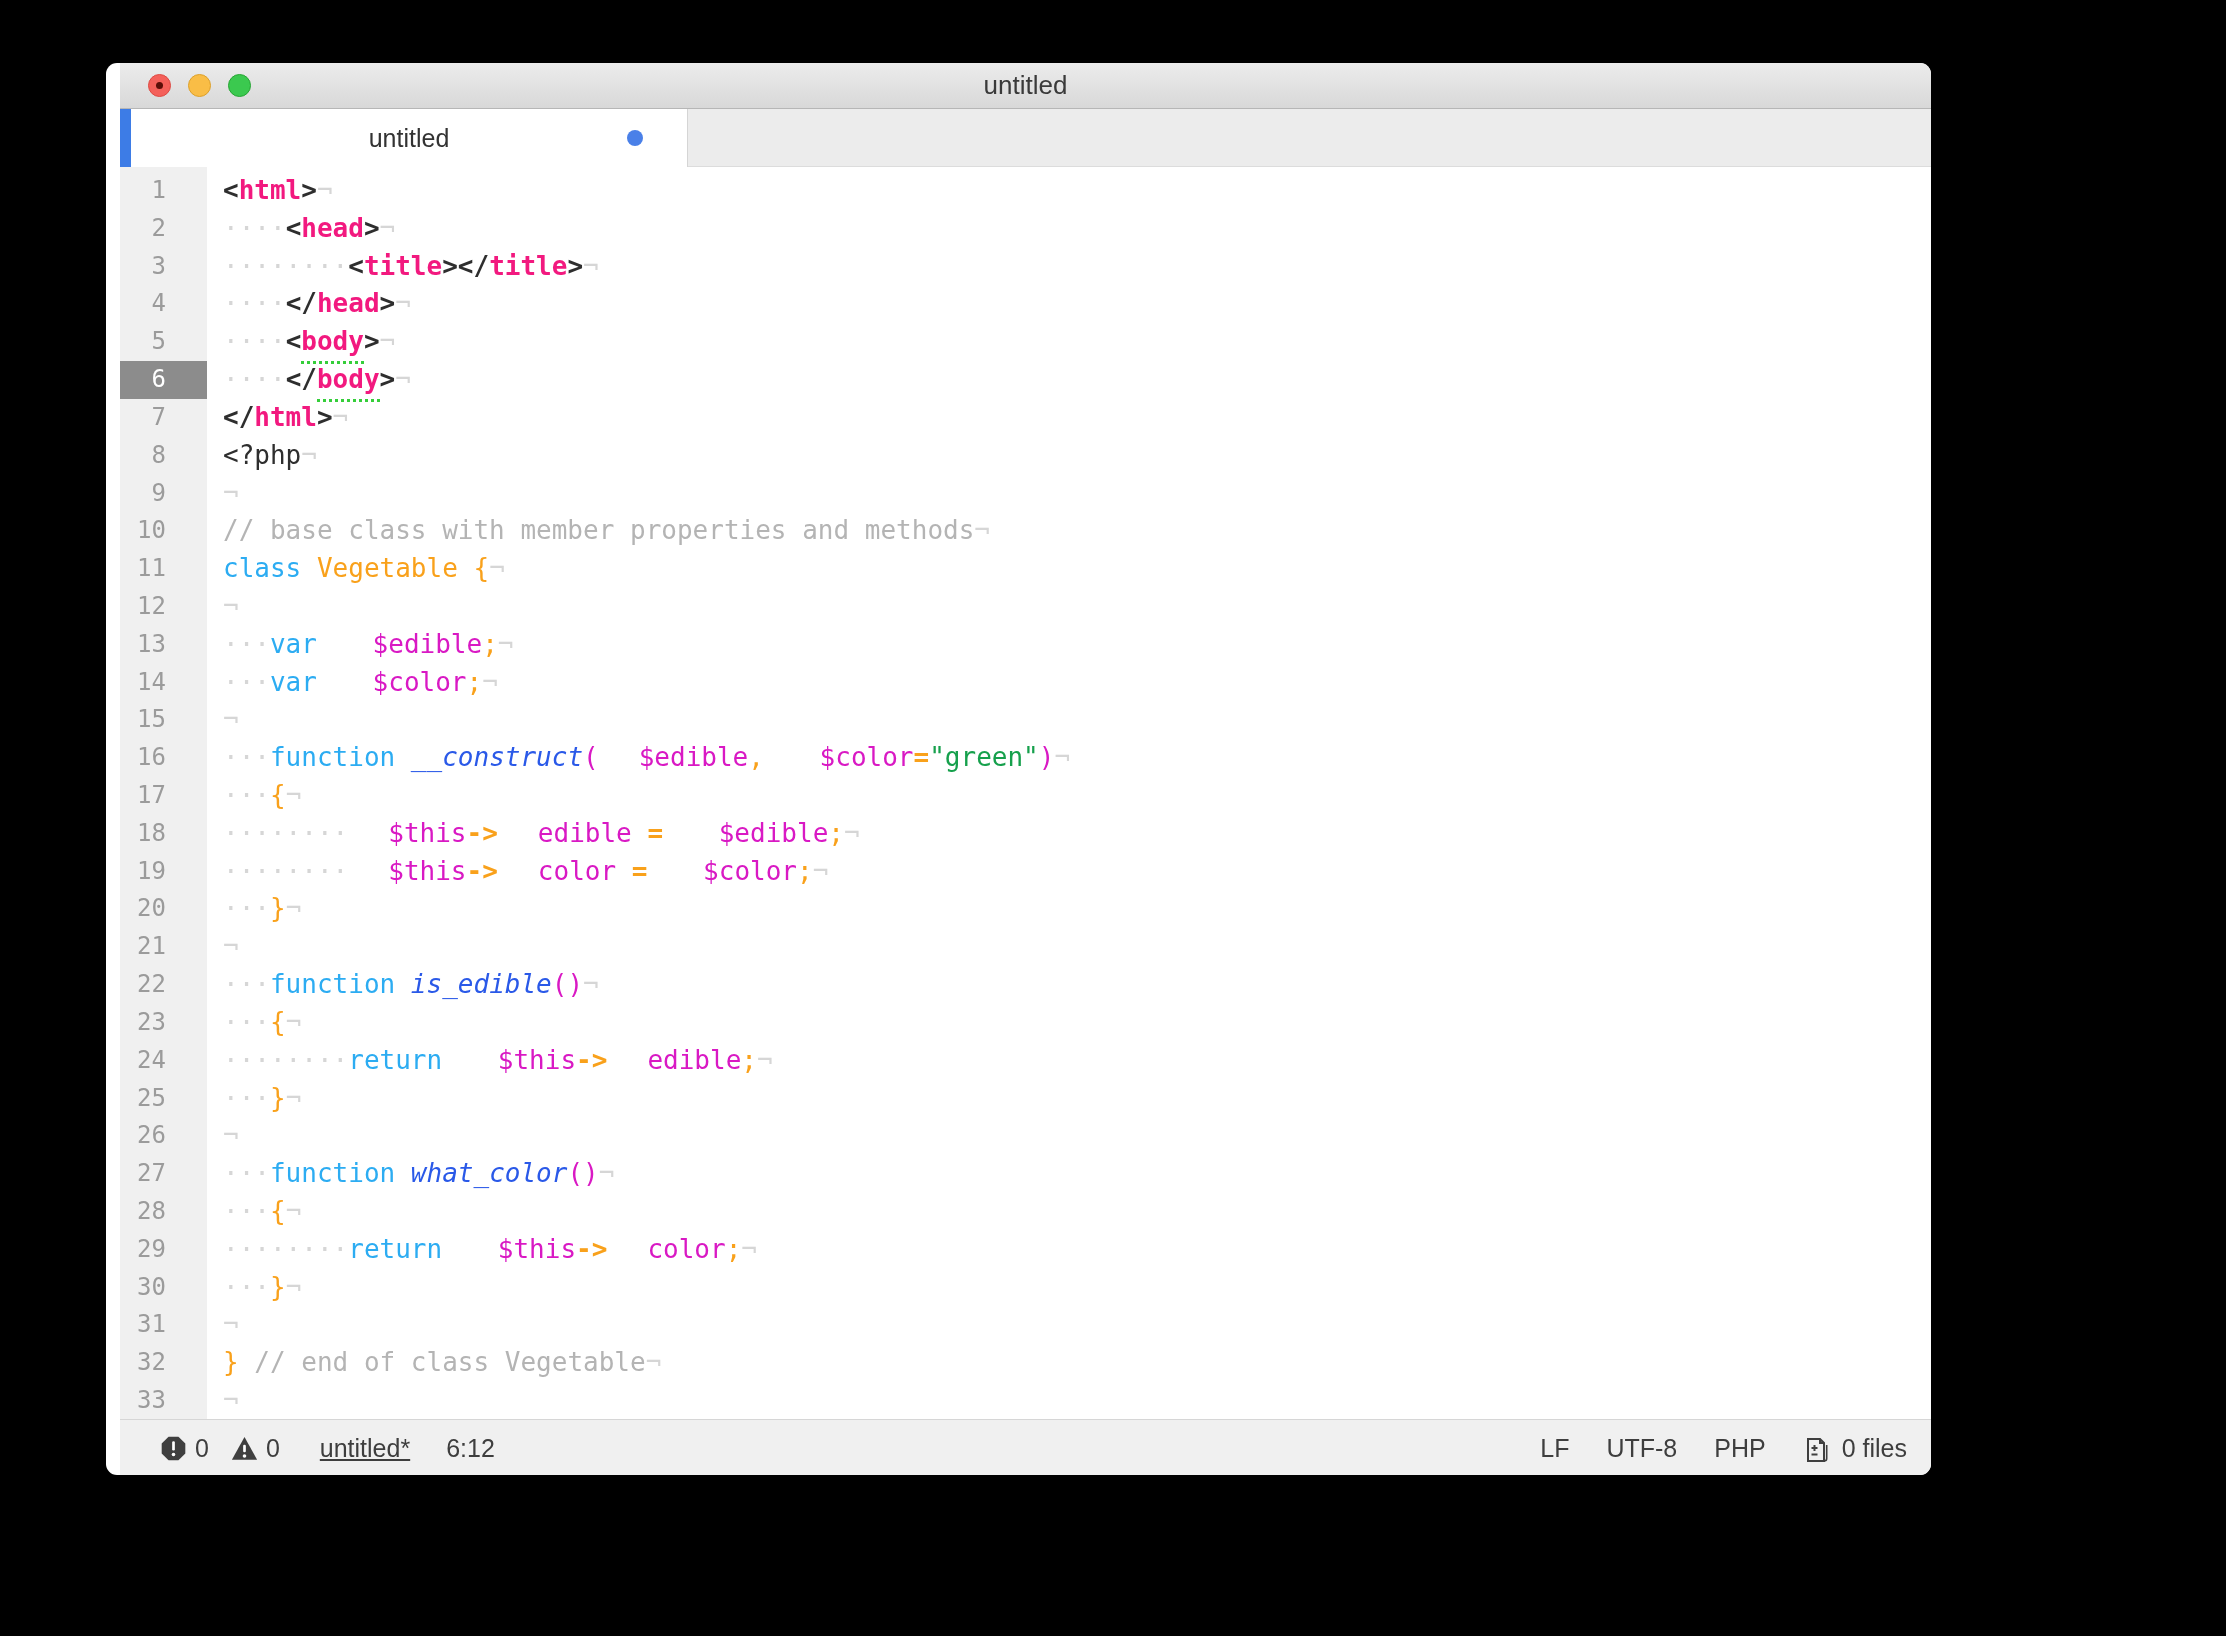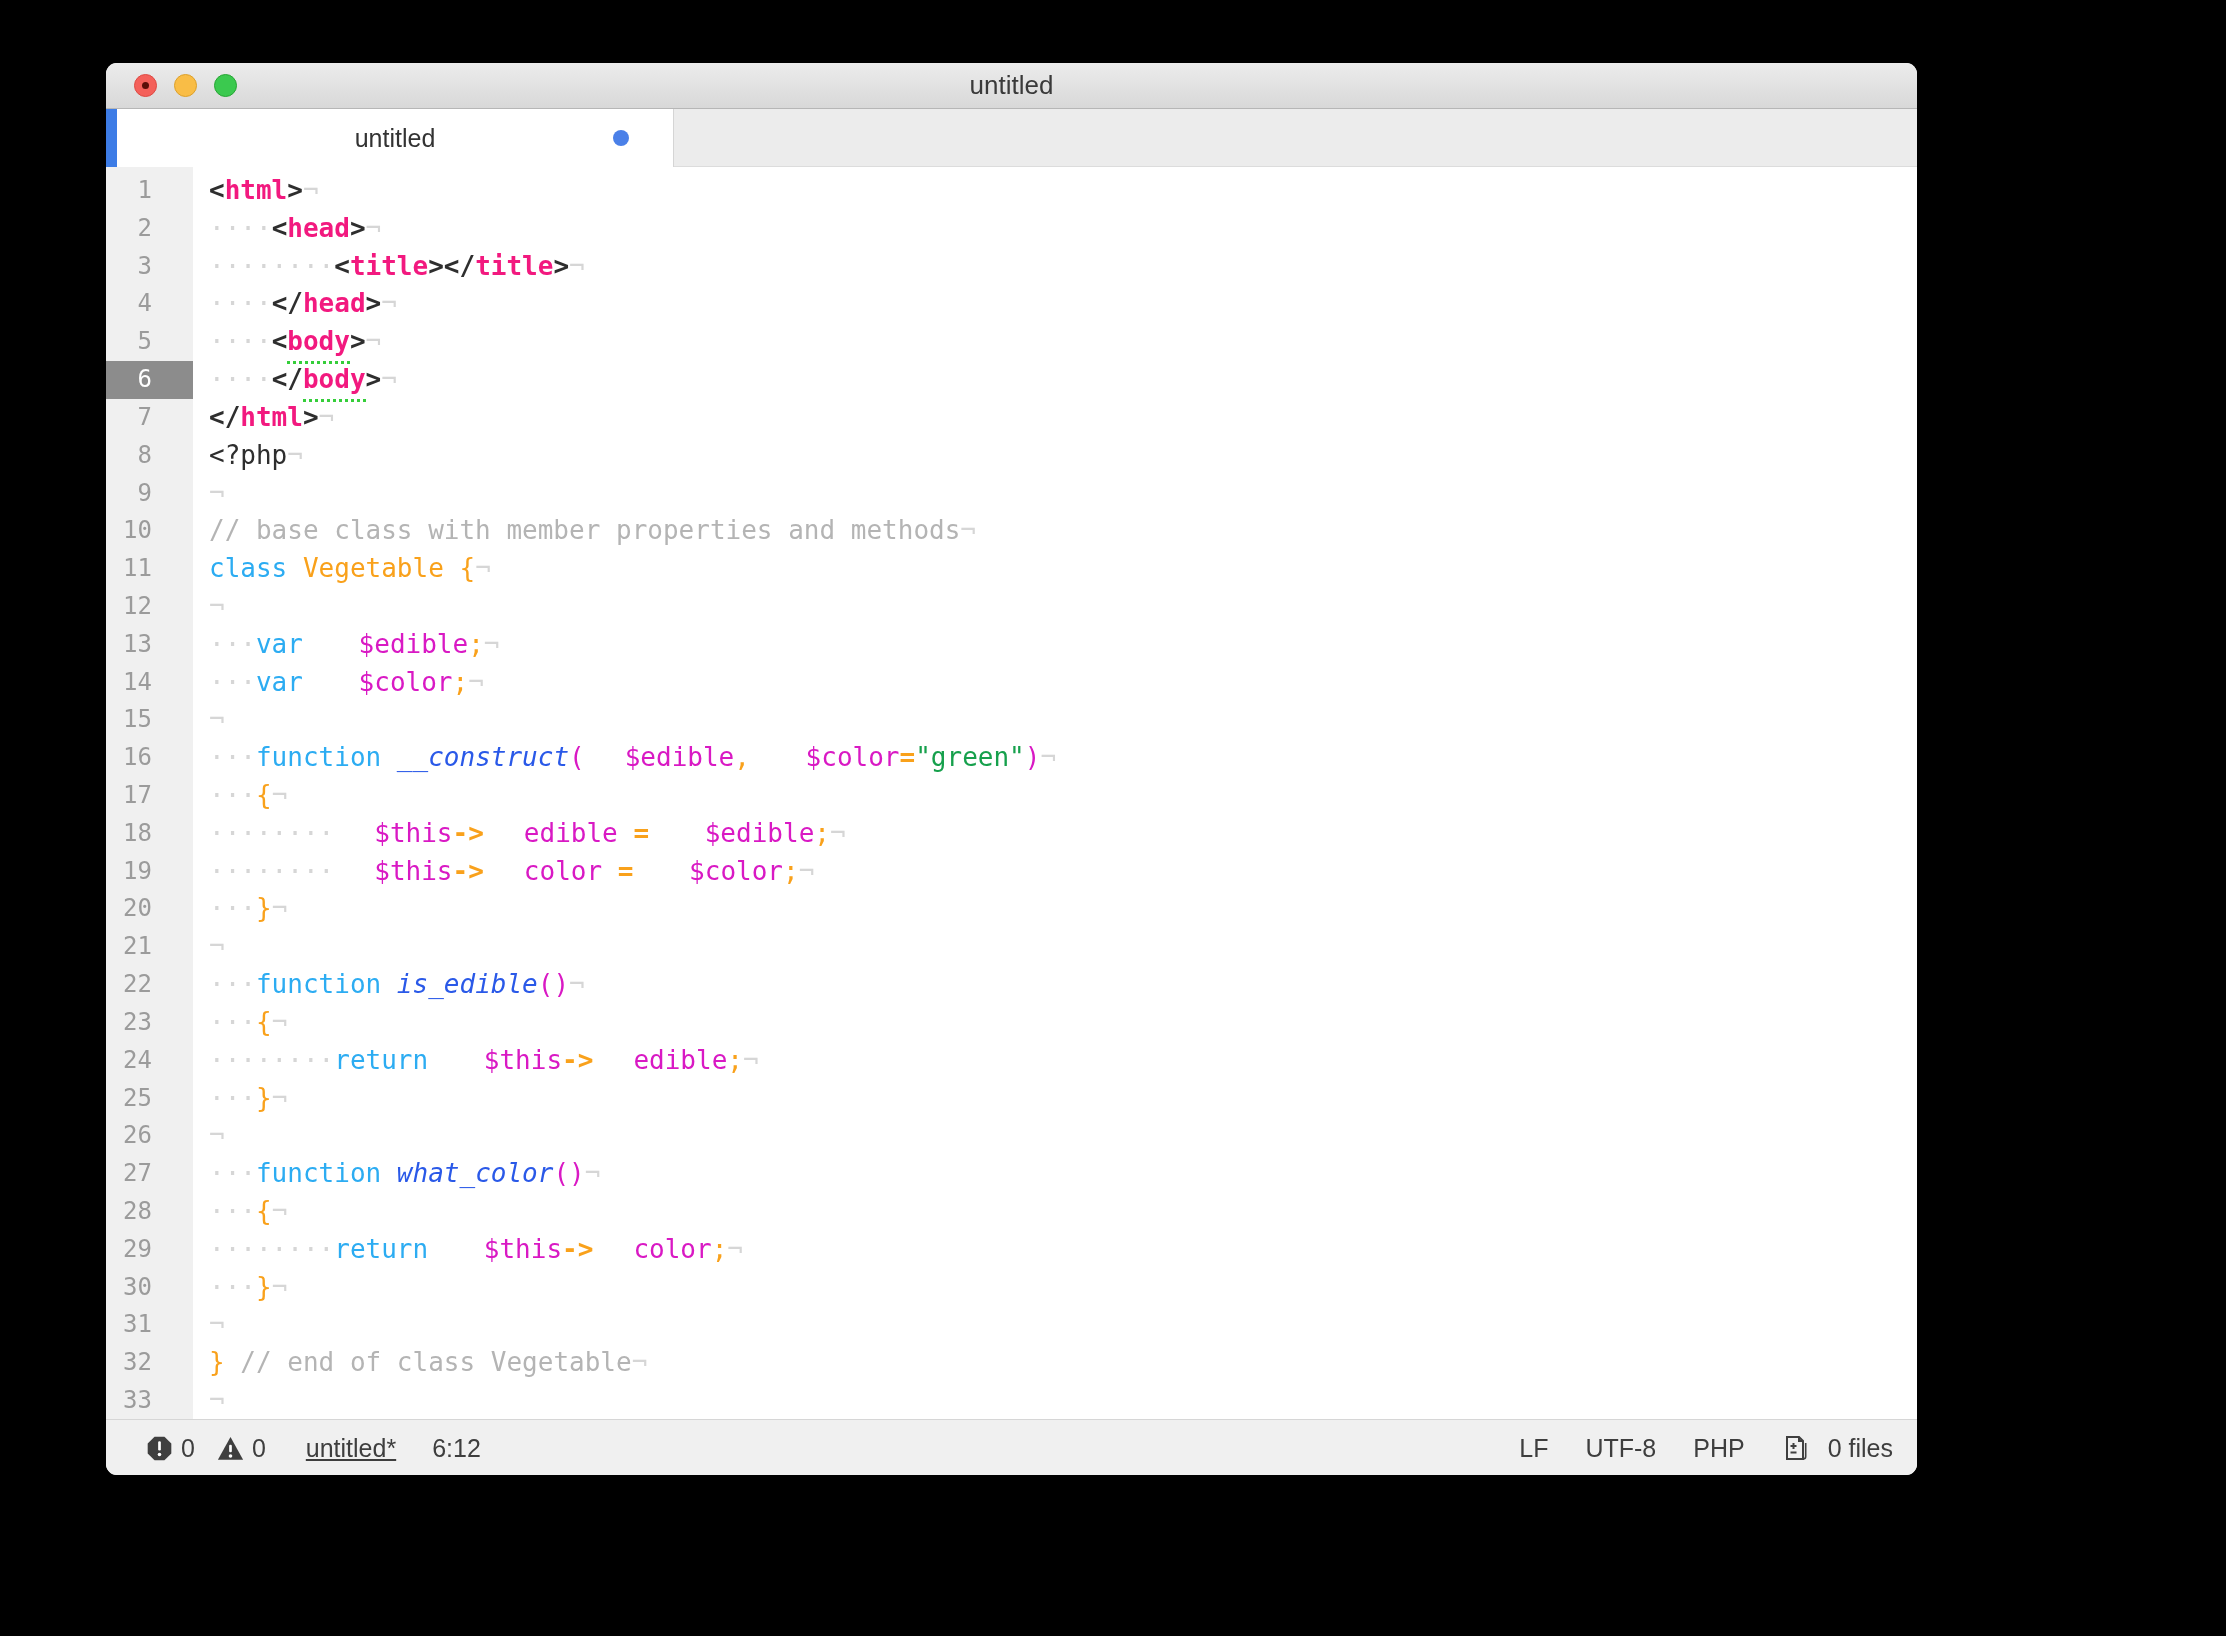--- a/index.html
+++ b/index.html
@@ -8,20 +8,21 @@
     background:#000;
     overflow:hidden;
     font-family:"Liberation Sans", sans-serif;
     position:relative;
   }
   
   .window{
     position:absolute;left:106px;top:63px;width:1811px;height:1412px;
     background:#fff;border-radius:11px;overflow:hidden;
     box-shadow:0 28px 70px rgba(0,0,0,.65);
+    padding-left:14px;
   }
   
   .titlebar{
     position:relative;height:45px;
     background:linear-gradient(#ECECEC,#D8D8D8);
     border-bottom:1px solid #B6B6B6;
   }
   .titlebar .title{
     position:absolute;left:0;right:0;top:0;height:45px;
     line-height:45px;text-align:center;
@@ -91,21 +92,21 @@
     display:flex;align-items:center;justify-content:space-between;
     font-size:25px;color:#3E3E3E;
   }
   .sb-left{display:flex;align-items:center;padding-left:40px;}
   .sb-right{display:flex;align-items:center;gap:37px;padding-right:24px;}
   .sb-icon{width:27px;height:27px;display:inline-block;}
   .sb-count{margin-left:8px;}
   .gap-warn{margin-left:22px;}
   .gap-file{margin-left:40px;text-decoration:underline;}
   .gap-cursor{margin-left:36px;}
-  .sb-files{display:flex;align-items:flex-start;gap:19px;}
+  .sb-files{display:flex;align-items:flex-end;gap:12px;}
 </style>
 </head>
 <body>
 
 <div class="window">
 
   <div class="titlebar">
     <span class="tl red"></span>
     <span class="tl yellow"></span>
     <span class="tl green"></span>

